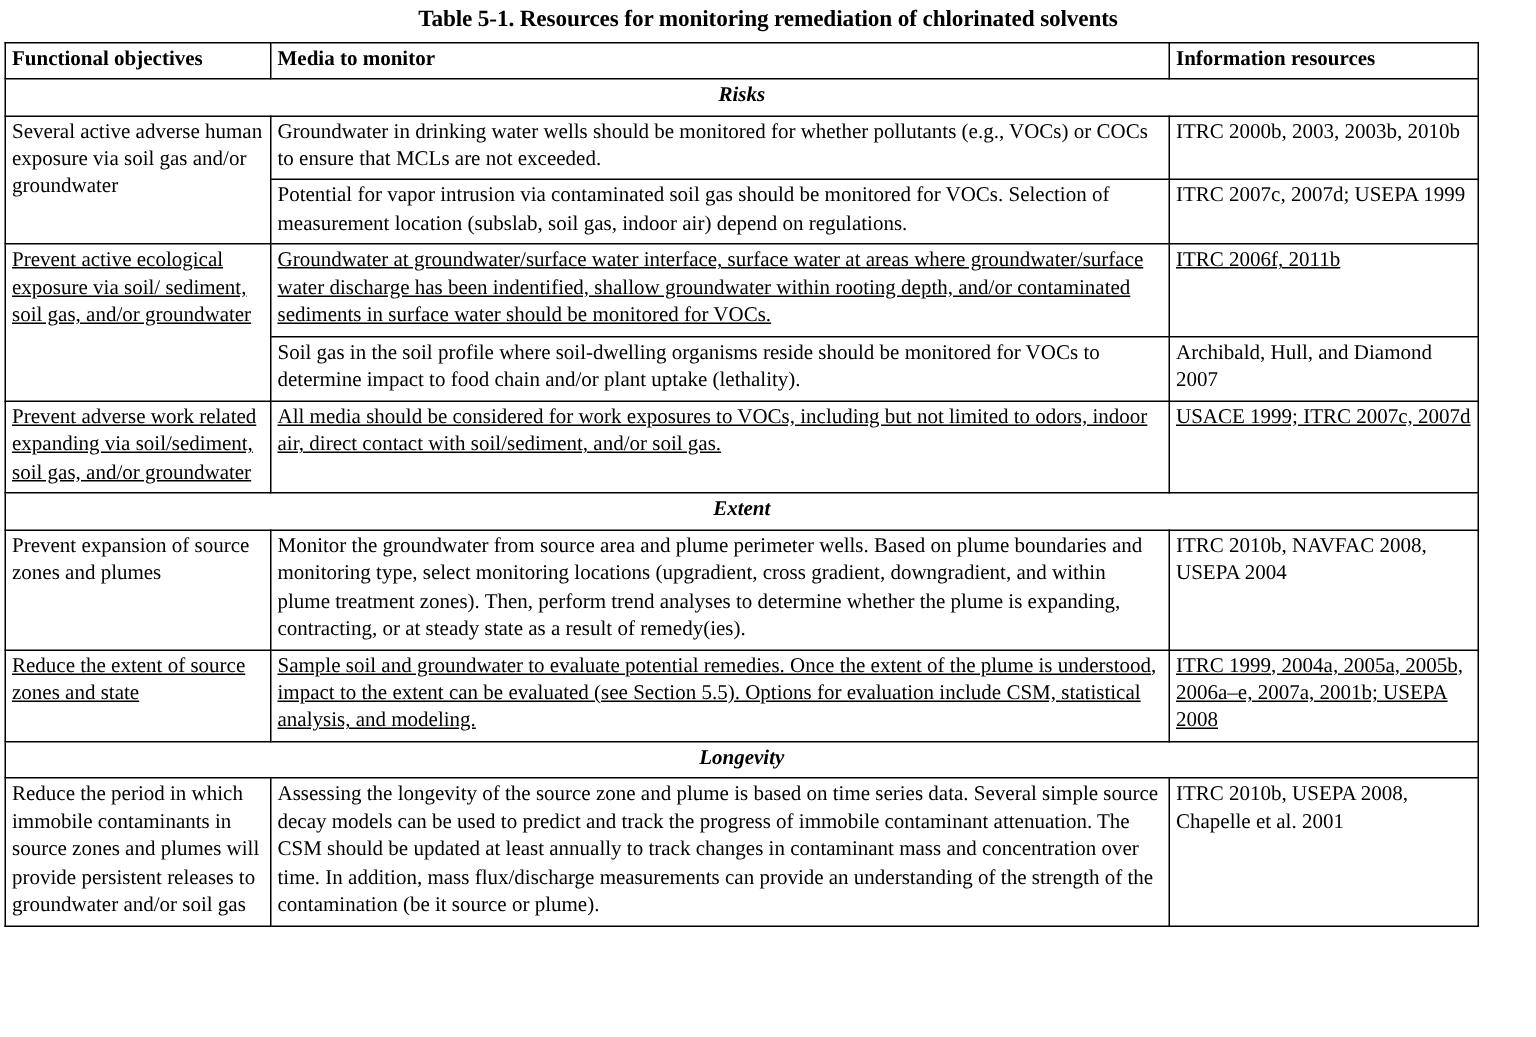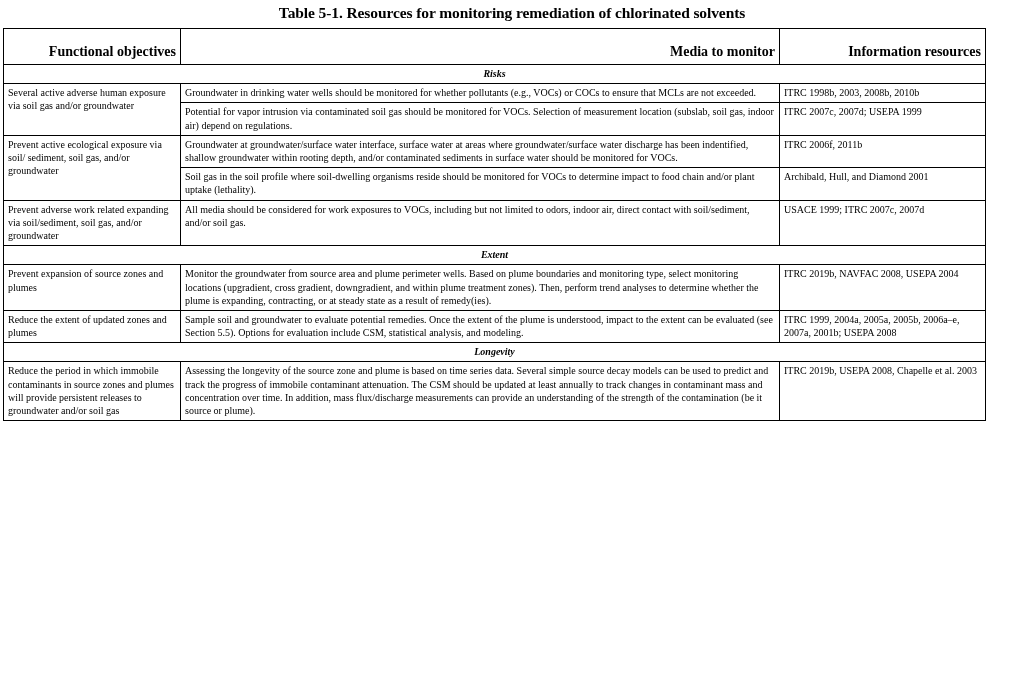--- a/index.html
+++ b/index.html
@@ -34,48 +34,48 @@
     border-collapse: collapse;
     table-layout: fixed;
     margin-left: 3px;
     width: 982px;
     border: 1.6px solid #000;
   }
   table.res-table td, table.res-table th {
     border: 1px solid #000;
     vertical-align: top;
     padding: 2px 4px 3px 4px;
-    font-size: 10px;
+    font-size: 14px;
     line-height: 1.32;
   }
   table.res-table th {
-    text-align: right;
+    text-align: left;
     font-weight: bold;
     font-size: 14px;
-    padding-top: 14px;
+    padding-top: 2px;
     padding-bottom: 3px;
     border-bottom: 1.6px solid #000;
   }
   col.c1 { width: 177px; }
   col.c2 { width: 599px; }
   col.c3 { width: 206px; }
   td.section-head {
     text-align: center;
     font-weight: bold;
     font-style: italic;
     font-size: 14px;
     padding-top: 2px;
     padding-bottom: 2px;
     border-top: 1.6px solid #000;
     border-bottom: 1.6px solid #000;
   }
   td.obj-cell { }
   td.media-cell { }
   td.res-cell { }
-  .hairline-top { border-top: 1.6px solid #000 !important; }
+  .hairline-top { border-top: 1.6px solid #000 !important; text-decoration: underline; }
 </style>
 </head>
 <body>
 
 <div class="page">
 
   <div class="table-title">Table 5-1. Resources for monitoring remediation of chlorinated solvents</div>
 
   <table class="res-table">
     <colgroup>
@@ -92,64 +92,64 @@
     </thead>
     <tbody>
 
       <tr>
         <td class="section-head" colspan="3">Risks</td>
       </tr>
 
       <tr>
         <td class="obj-cell" rowspan="2">Several active adverse human exposure via soil gas and/or groundwater</td>
         <td class="media-cell">Groundwater in drinking water wells should be monitored for whether pollutants (e.g., VOCs) or COCs to ensure that MCLs are not exceeded.</td>
-        <td class="res-cell">ITRC 1998b, 2003, 2008b, 2010b</td>
+        <td class="res-cell">ITRC 2000b, 2003, 2003b, 2010b</td>
       </tr>
       <tr>
         <td class="media-cell">Potential for vapor intrusion via contaminated soil gas should be monitored for VOCs. Selection of measurement location (subslab, soil gas, indoor air) depend on regulations.</td>
         <td class="res-cell">ITRC 2007c, 2007d; USEPA 1999</td>
       </tr>
 
       <tr>
         <td class="obj-cell hairline-top" rowspan="2">Prevent active ecological exposure via soil/ sediment, soil gas, and/or groundwater</td>
         <td class="media-cell hairline-top">Groundwater at groundwater/surface water interface, surface water at areas where groundwater/surface water discharge has been indentified, shallow groundwater within rooting depth, and/or contaminated sediments in surface water should be monitored for VOCs.</td>
         <td class="res-cell hairline-top">ITRC 2006f, 2011b</td>
       </tr>
       <tr>
         <td class="media-cell">Soil gas in the soil profile where soil-dwelling organisms reside should be monitored for VOCs to determine impact to food chain and/or plant uptake (lethality).</td>
-        <td class="res-cell">Archibald, Hull, and Diamond 2001</td>
+        <td class="res-cell">Archibald, Hull, and Diamond 2007</td>
       </tr>
 
       <tr>
         <td class="obj-cell hairline-top">Prevent adverse work related expanding via soil/sediment, soil gas, and/or groundwater</td>
         <td class="media-cell hairline-top">All media should be considered for work exposures to VOCs, including but not limited to odors, indoor air, direct contact with soil/sediment, and/or soil gas.</td>
         <td class="res-cell hairline-top">USACE 1999; ITRC 2007c, 2007d</td>
       </tr>
 
       <tr>
         <td class="section-head" colspan="3">Extent</td>
       </tr>
 
       <tr>
         <td class="obj-cell">Prevent expansion of source zones and plumes</td>
         <td class="media-cell">Monitor the groundwater from source area and plume perimeter wells. Based on plume boundaries and monitoring type, select monitoring locations (upgradient, cross gradient, downgradient, and within plume treatment zones). Then, perform trend analyses to determine whether the plume is expanding, contracting, or at steady state as a result of remedy(ies).</td>
-        <td class="res-cell">ITRC 2019b, NAVFAC 2008, USEPA 2004</td>
+        <td class="res-cell">ITRC 2010b, NAVFAC 2008, USEPA 2004</td>
       </tr>
 
       <tr>
-        <td class="obj-cell hairline-top">Reduce the extent of updated zones and plumes</td>
+        <td class="obj-cell hairline-top">Reduce the extent of source zones and state</td>
         <td class="media-cell hairline-top">Sample soil and groundwater to evaluate potential remedies. Once the extent of the plume is understood, impact to the extent can be evaluated (see Section 5.5). Options for evaluation include CSM, statistical analysis, and modeling.</td>
         <td class="res-cell hairline-top">ITRC 1999, 2004a, 2005a, 2005b, 2006a–e, 2007a, 2001b; USEPA 2008</td>
       </tr>
 
       <tr>
         <td class="section-head" colspan="3">Longevity</td>
       </tr>
 
       <tr>
         <td class="obj-cell">Reduce the period in which immobile contaminants in source zones and plumes will provide persistent releases to groundwater and/or soil gas</td>
         <td class="media-cell">Assessing the longevity of the source zone and plume is based on time series data. Several simple source decay models can be used to predict and track the progress of immobile contaminant attenuation. The CSM should be updated at least annually to track changes in contaminant mass and concentration over time. In addition, mass flux/discharge measurements can provide an understanding of the strength of the contamination (be it source or plume).</td>
-        <td class="res-cell">ITRC 2019b, USEPA 2008, Chapelle et al. 2003</td>
+        <td class="res-cell">ITRC 2010b, USEPA 2008, Chapelle et al. 2001</td>
       </tr>
 
     </tbody>
   </table>
 </div>
 
 </body></html>

